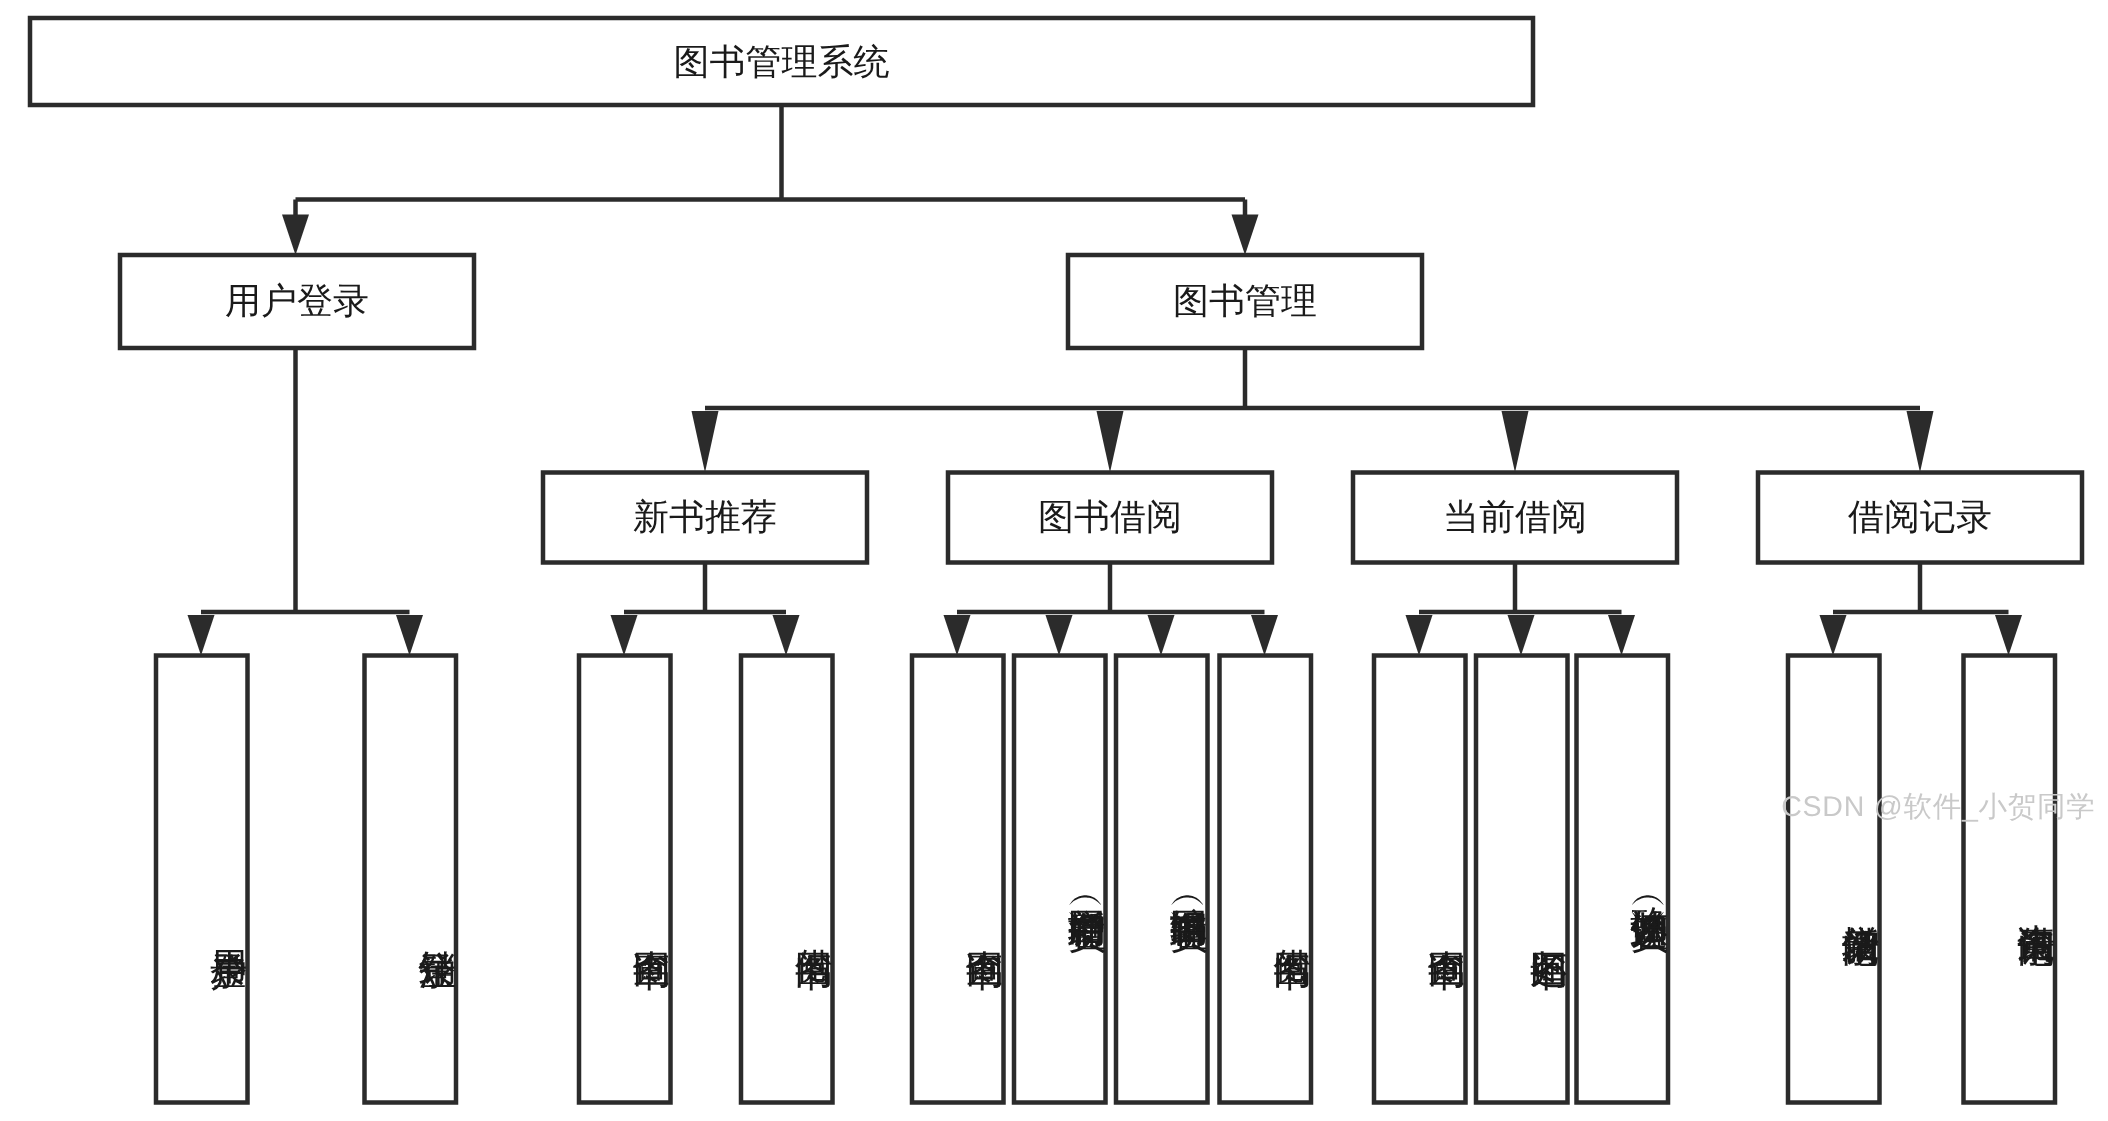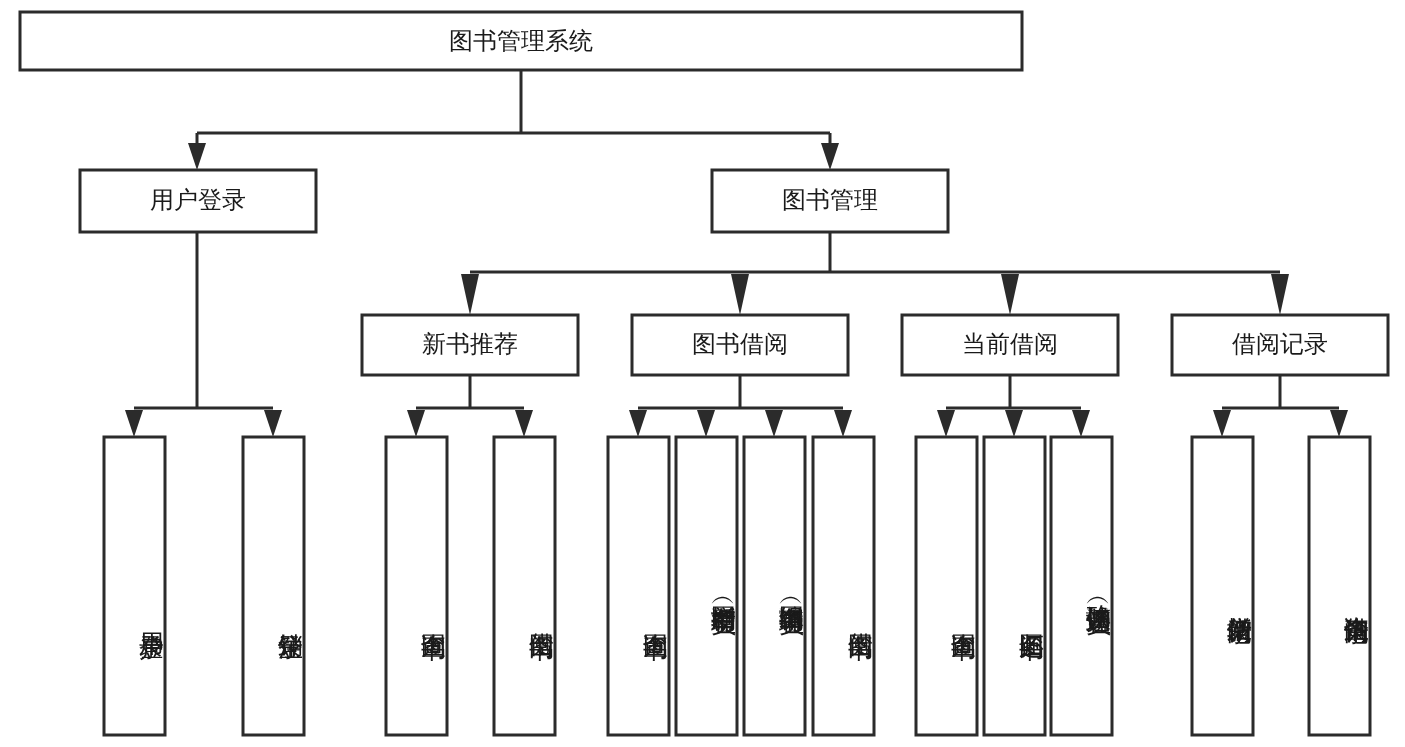--- a/index.html
+++ b/index.html
@@ -181,14 +181,15 @@
   <div class="node-label-v" style="left:744px; top:444px; width:61px; height:290px;">编辑图书（管理员）</div>
   <div class="node-label-v" style="left:813px; top:500px; width:61px; height:230px;">借阅图书</div>
 
   <div class="node-label-v" style="left:916px; top:500px; width:61px; height:230px;">查询图书</div>
   <div class="node-label-v" style="left:984px; top:500px; width:61px; height:230px;">归还图书</div>
   <div class="node-label-v" style="left:1051px; top:444px; width:61px; height:290px;">确认归还（管理员）</div>
 
   <div class="node-label-v" style="left:1192px; top:466px; width:61px; height:265px;">新增借阅记录</div>
   <div class="node-label-v" style="left:1309px; top:466px; width:61px; height:265px;">查询借阅记录</div>
 
+  <div class="watermark">CSDN @软件_小贺同学</div>
 
 </div>
 
 </body></html>

